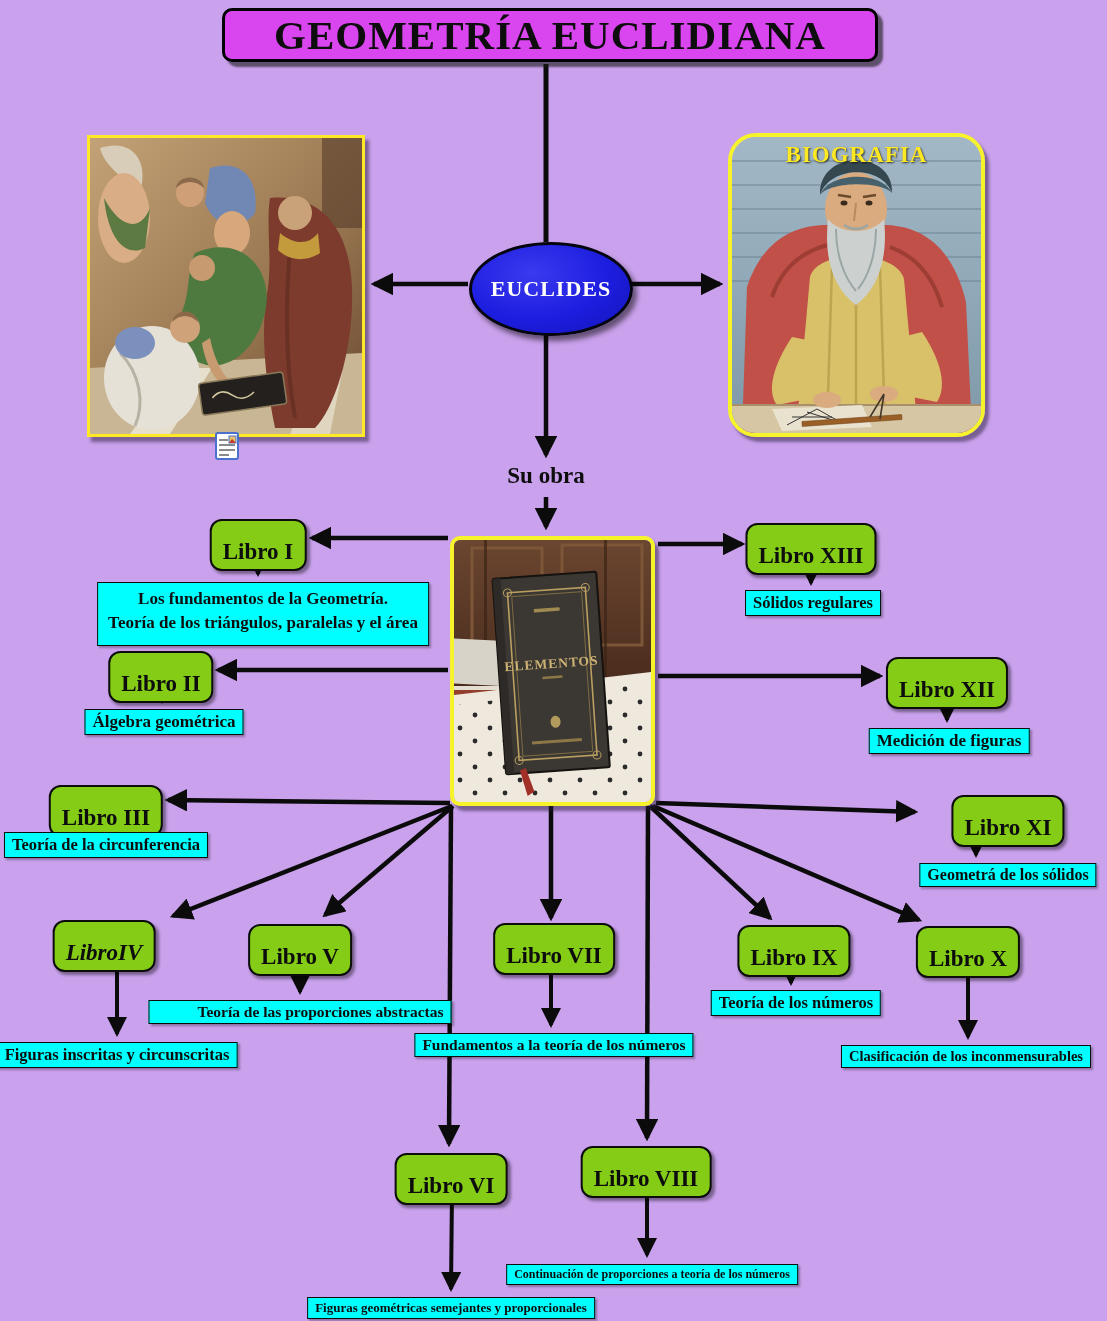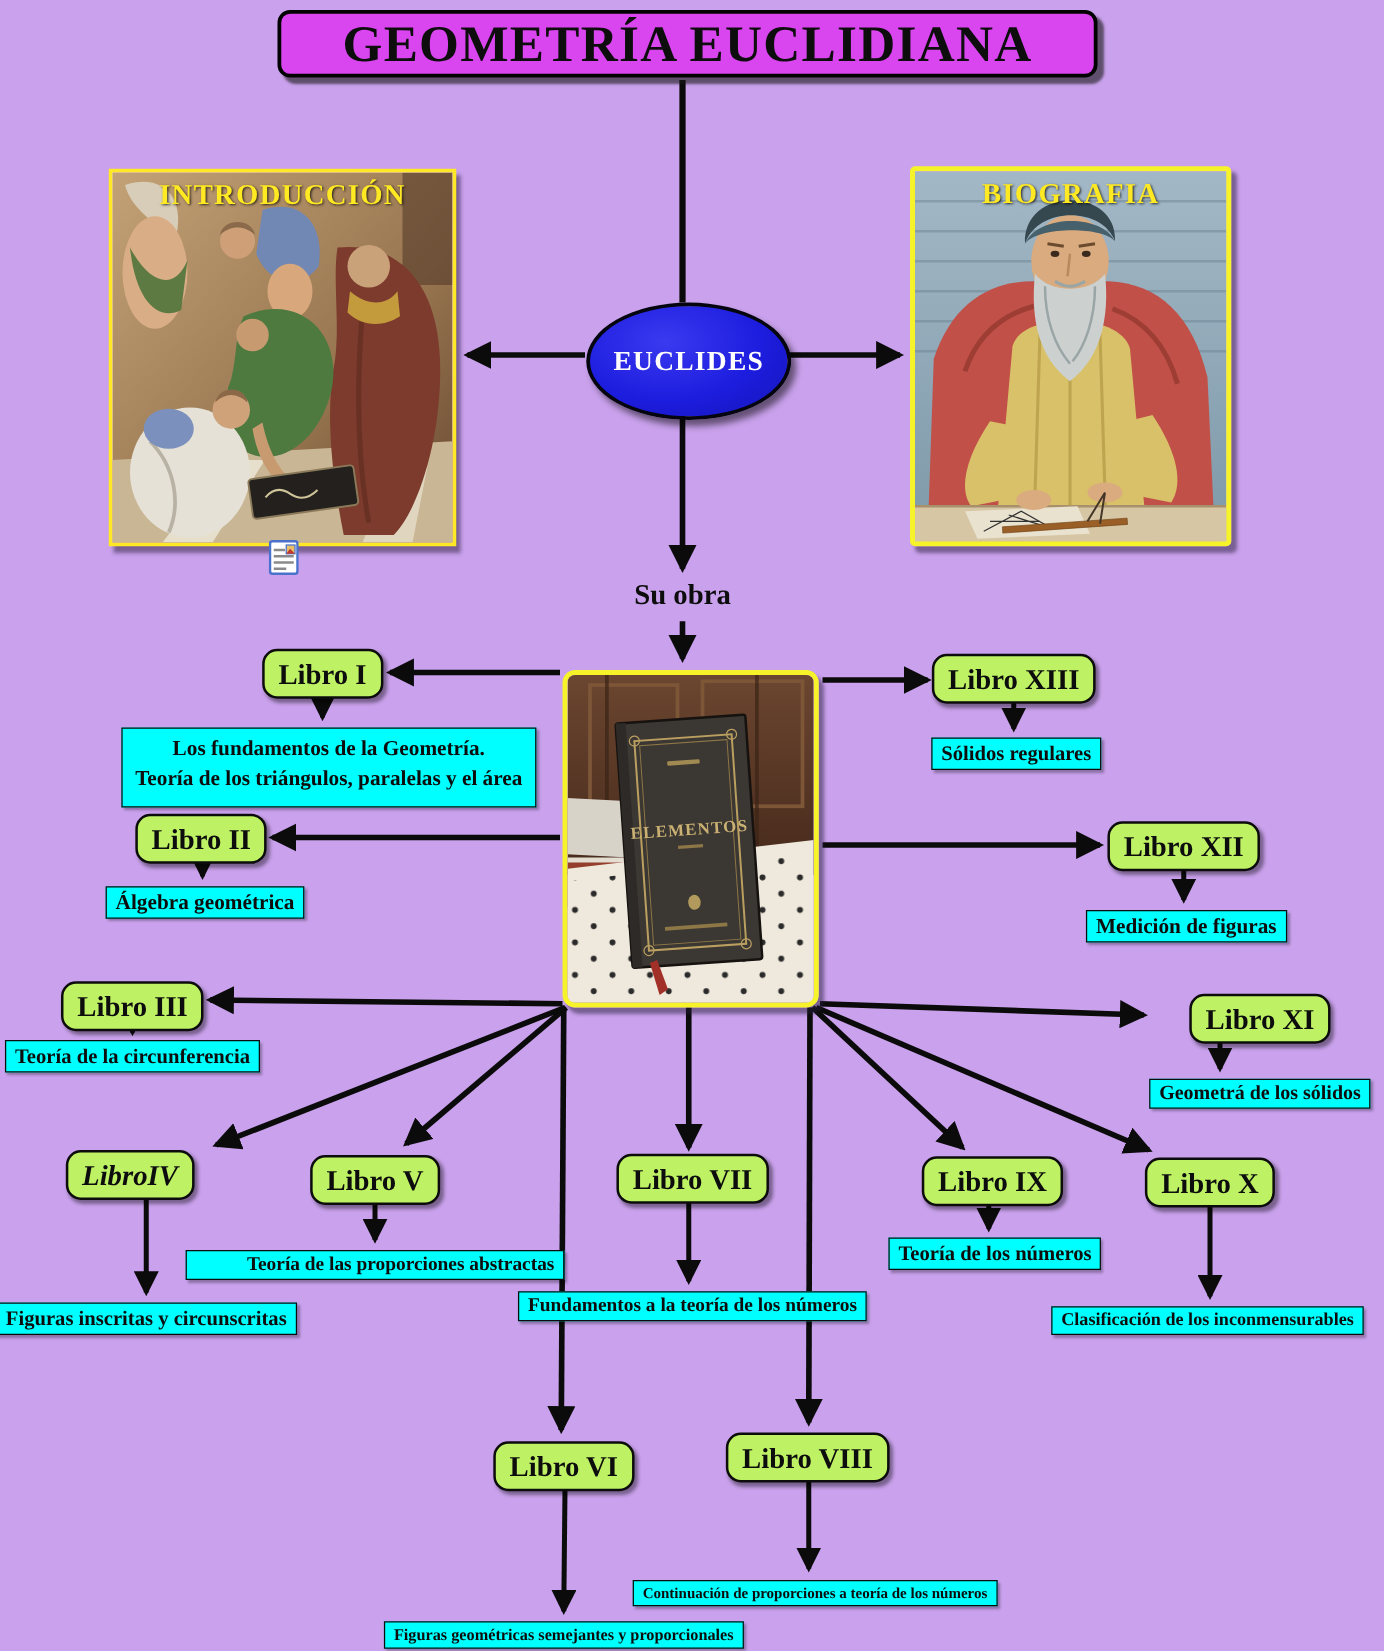--- a/index.html
+++ b/index.html
@@ -12,21 +12,21 @@
   .title-box{position:absolute;left:222px;top:8px;width:650px;height:48px;z-index:2;
     background:#d946ef;border:3px solid #000;border-radius:10px;
     box-shadow:5px 5px 2px rgba(25,25,25,.6);
     font-weight:bold;font-size:41px;line-height:48px;text-align:center;letter-spacing:1px;}
 
   
   .img-frame{position:absolute;z-index:2;overflow:hidden;}
   .frame-intro{left:87px;top:135px;width:272px;height:296px;border:3px solid #FFE927;
     box-shadow:4px 5px 3px rgba(40,30,60,.5);}
   .frame-bio{left:728px;top:133px;width:249px;height:296px;border:4px solid #F6F32B;
-    border-radius:4px;box-shadow:4px 5px 3px rgba(40,30,60,.5);}
+    border-radius:28px;box-shadow:4px 5px 3px rgba(40,30,60,.5);}
   .frame-book{left:450px;top:536px;width:197px;height:262px;border:4px solid #F6F32B;
     border-radius:10px;box-shadow:4px 5px 3px rgba(40,30,60,.5);}
   .img-frame svg{display:block;}
   .img-label{position:absolute;top:5px;left:0;width:100%;text-align:center;z-index:3;
     color:#FFE923;font-weight:bold;font-size:23px;letter-spacing:1px;
     text-shadow:1px 1px 2px rgba(0,0,0,.75);}
 
   .doc-icon{position:absolute;left:215px;top:432px;width:24px;height:28px;z-index:2;}
 
   
@@ -34,22 +34,22 @@
     background:radial-gradient(ellipse at 38% 32%,#3a3af0 0%,#1D1DDF 55%,#1414b8 100%);
     border:3px solid #05050f;border-radius:50%;
     box-shadow:4px 5px 5px rgba(0,0,0,.5);
     display:flex;align-items:center;justify-content:center;
     color:#fff;font-weight:bold;font-size:22px;letter-spacing:1px;}
   .su-obra{position:absolute;left:546px;top:463px;transform:translateX(-50%);z-index:2;
     font-weight:bold;font-size:23px;}
 
   
   .node{position:absolute;z-index:2;transform:translateX(-50%);
-    background:#bef264;border:2.5px solid #0c0c0c;border-radius:12px;
-    padding:6px 11px 4px;font-weight:bold;font-size:23px;white-space:nowrap;
+    background:#84cc16;border:2.5px solid #0c0c0c;border-radius:12px;
+    padding:18px 11px 4px;font-weight:bold;font-size:23px;white-space:nowrap;
     box-shadow:2.5px 3px 3px rgba(0,0,0,.4);text-align:center;}
   .n1{left:258px;top:519px;}  .n2{left:161px;top:651px;}  .n3{left:106px;top:785px;}
   .n4{left:104px;top:920px;font-style:italic;}  .n5{left:300px;top:924px;}  .n6{left:451px;top:1153px;}
   .n7{left:554px;top:923px;}  .n8{left:646px;top:1146px;} .n9{left:794px;top:925px;}
   .n10{left:968px;top:926px;} .n11{left:1008px;top:795px;} .n12{left:947px;top:657px;}
   .n13{left:811px;top:523px;}
 
   
   .desc{position:absolute;z-index:2;transform:translateX(-50%);
     background:#00FFFF;border:1.6px solid #0c0c0c;padding:2px 7px;
@@ -151,21 +151,20 @@
       <ellipse cx="62" cy="240" rx="48" ry="52" fill="#e6e1d6"></ellipse>
       <path d="M30 215 C50 235 55 265 45 288" stroke="#b8b2a4" stroke-width="3" fill="none"></path>
       <circle cx="95" cy="190" r="15" fill="#d0a27a"></circle>
       <path d="M82 184 C85 170 106 170 108 184 C100 176 90 176 82 184 Z" fill="#8a6848"></path>
       <ellipse cx="45" cy="205" rx="20" ry="16" fill="#7b90bc"></ellipse>
       <g transform="rotate(-8 150 255)">
         <rect x="110" y="240" width="85" height="32" rx="3" fill="#23201d" stroke="#8a7a5a" stroke-width="1.5"></rect>
         <path d="M122 256 q10 -9 20 0 t22 0" stroke="#cfc49a" stroke-width="1.6" fill="none"></path>
       </g>
     </svg>
-    <div class="img-label">INTRODUCCIÓN</div>
   </div>
 
   <div class="doc-icon">
     <svg viewBox="0 0 24 28" width="24" height="28">
       <rect x="1" y="1" width="22" height="26" rx="2" fill="#ffffff" stroke="#4a72cc" stroke-width="2"></rect>
       <rect x="4" y="7" width="9" height="2" fill="#8a8a8a"></rect>
       <rect x="4" y="12" width="16" height="2" fill="#8a8a8a"></rect>
       <rect x="4" y="17" width="16" height="2" fill="#8a8a8a"></rect>
       <rect x="4" y="22" width="10" height="2" fill="#8a8a8a"></rect>
       <rect x="14" y="4" width="7" height="7" fill="#e8c06a" stroke="#4a72cc" stroke-width="1"></rect>

